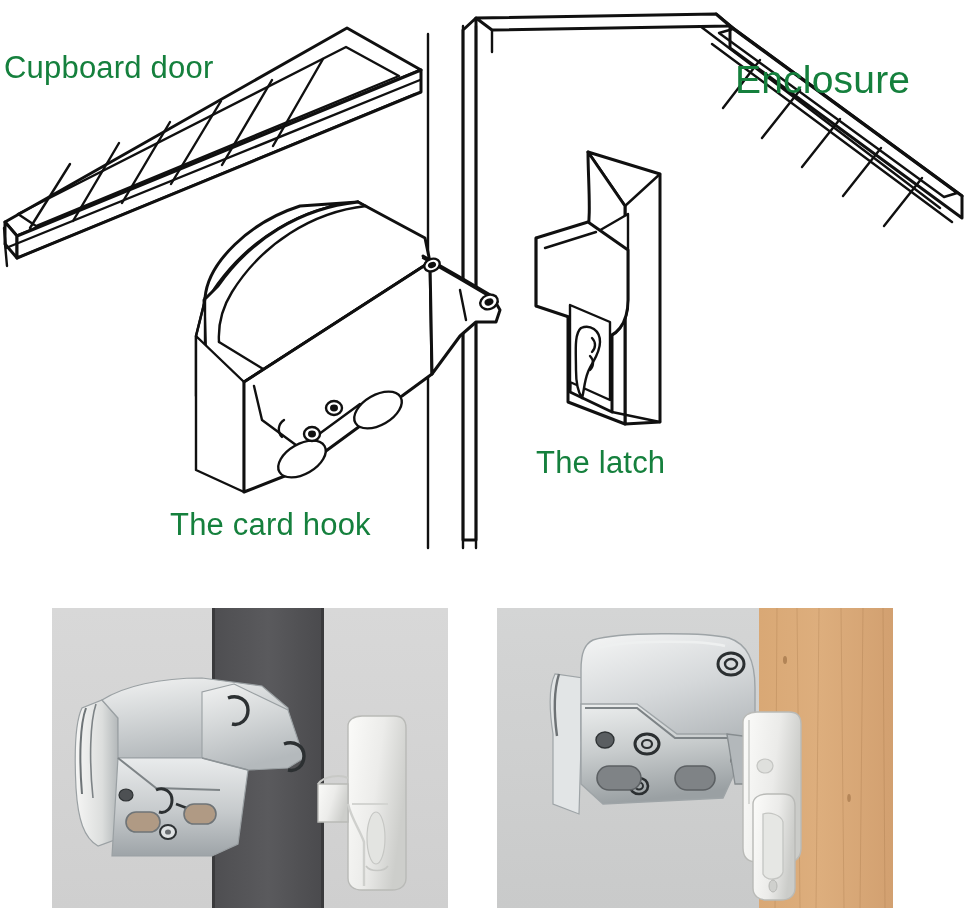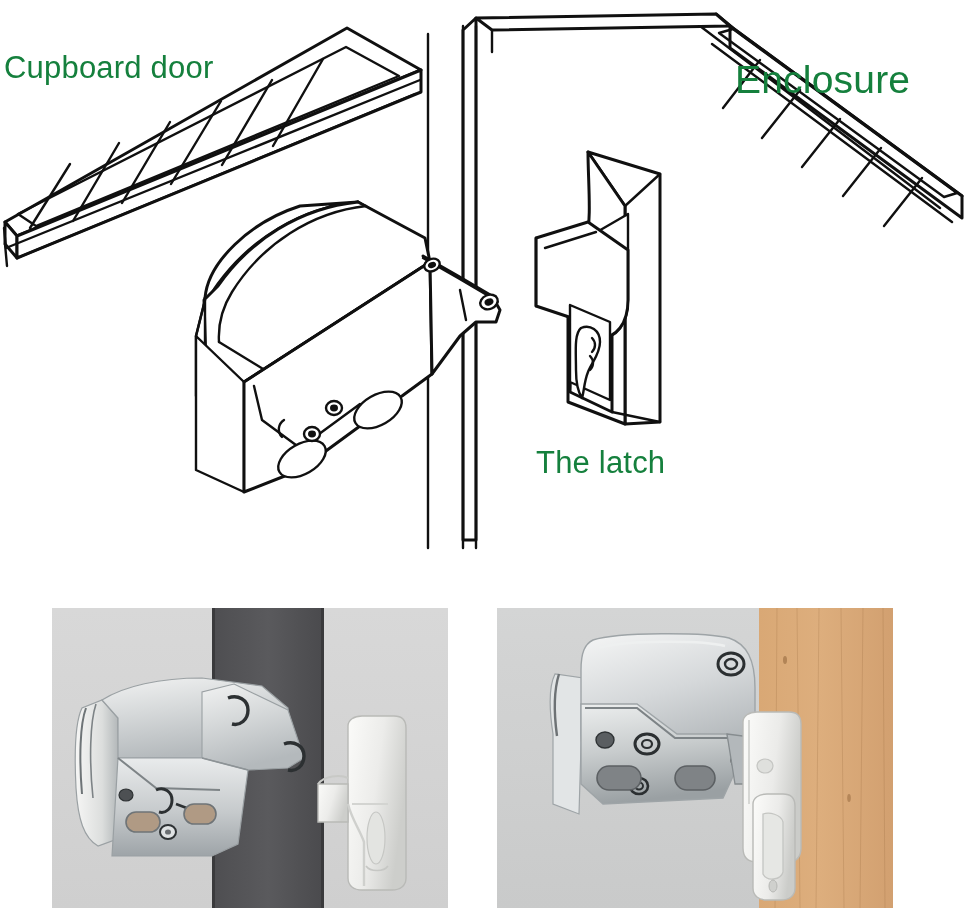--- a/index.html
+++ b/index.html
@@ -171,20 +171,21 @@
       <path class="ln2" d="M 590,356 C 594,360 594,366 590,370"></path>
 
       <path class="ln2" d="M 612,412 L 660,422"></path>
     </g>
   </svg>
 
   <div class="label" id="lbl-cupboard">Cupboard door</div>
 
   <div class="label" id="lbl-enclosure">Enclosure</div>
 
+  <div class="label" id="lbl-cardhook">The card hook</div>
 
   <div class="label" id="lbl-latch">The latch</div>
 
   <div class="photo" id="photo-left">
     <svg viewBox="0 0 396 300">
       <defs>
         <linearGradient id="bgL" x1="0" y1="0" x2="0" y2="1">
           <stop offset="0" stop-color="#d8d8d8"></stop>
             <stop offset="1" stop-color="#cfcfcf"></stop>
         </linearGradient>

